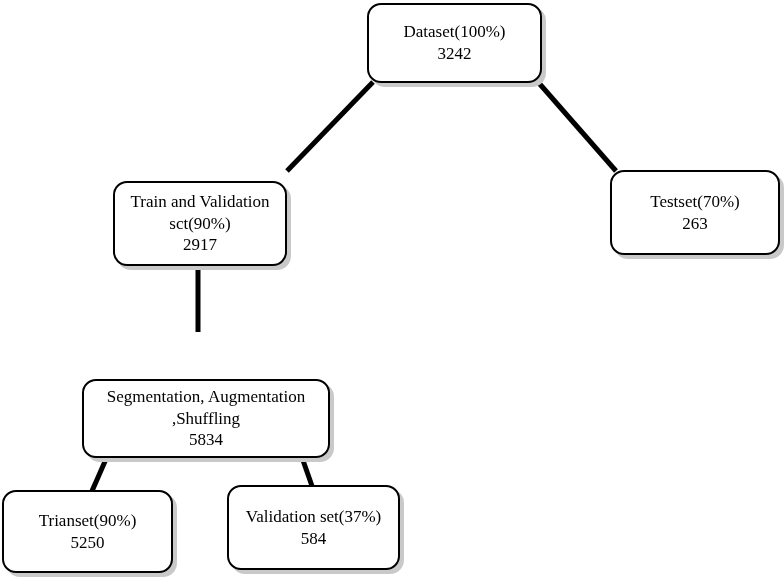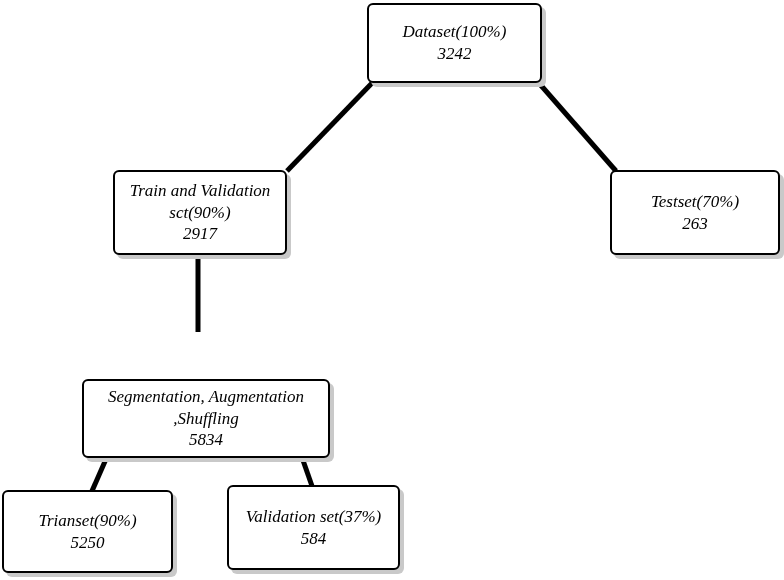--- a/index.html
+++ b/index.html
@@ -20,28 +20,27 @@
     left: 0;
     top: 0;
     width: 784px;
     height: 580px;
   }
   .node {
     position: absolute;
     box-sizing: border-box;
     background: #ffffff;
     border: 2px solid #000000;
-    border-radius: 6px;
+    border-radius: 14px;
     box-shadow: 4px 4px 0 0 #c9c9c9;
     display: flex;
     flex-direction: column;
     align-items: center;
     justify-content: center;
     z-index: 2;
-    font-style: italic;
   }
   .node-line {
     display: block;
     text-align: center;
     color: #000000;
     font-size: 17px;
     line-height: 1.28;
     white-space: nowrap;
   }
 </style>
@@ -56,21 +55,21 @@
       <line x1="198" y1="255" x2="198" y2="332" stroke="#000000" stroke-width="5" stroke-linecap="butt"></line>
       <line x1="128" y1="409" x2="92" y2="491" stroke="#000000" stroke-width="5" stroke-linecap="butt"></line>
       <line x1="285" y1="409" x2="312" y2="486" stroke="#000000" stroke-width="5" stroke-linecap="butt"></line>
     </svg>
 
   <div id="node-layer">
       <div class="node" style="left: 367px; top: 3px; width: 175px; height: 80px;">
         <span class="node-line">Dataset(100%)</span>
         <span class="node-line">3242</span>
       </div>
-      <div class="node" style="left: 113px; top: 170px; width: 174px; height: 85px;">
+      <div class="node" style="left: 113px; top: 181px; width: 174px; height: 85px;">
         <span class="node-line">Train and Validation</span>
         <span class="node-line">sct(90%)</span>
         <span class="node-line">2917</span>
       </div>
       <div class="node" style="left: 610px; top: 170px; width: 170px; height: 85px;">
         <span class="node-line">Testset(70%)</span>
         <span class="node-line">263</span>
       </div>
       <div class="node" style="left: 82px; top: 331px; width: 248px; height: 79px; margin-top: 48px;">
         <span class="node-line">Segmentation, Augmentation</span>

